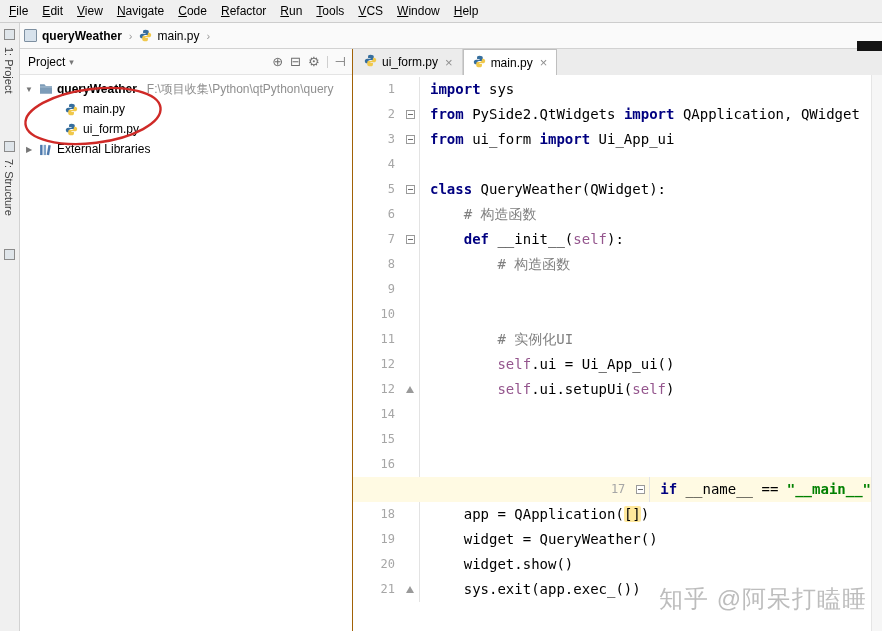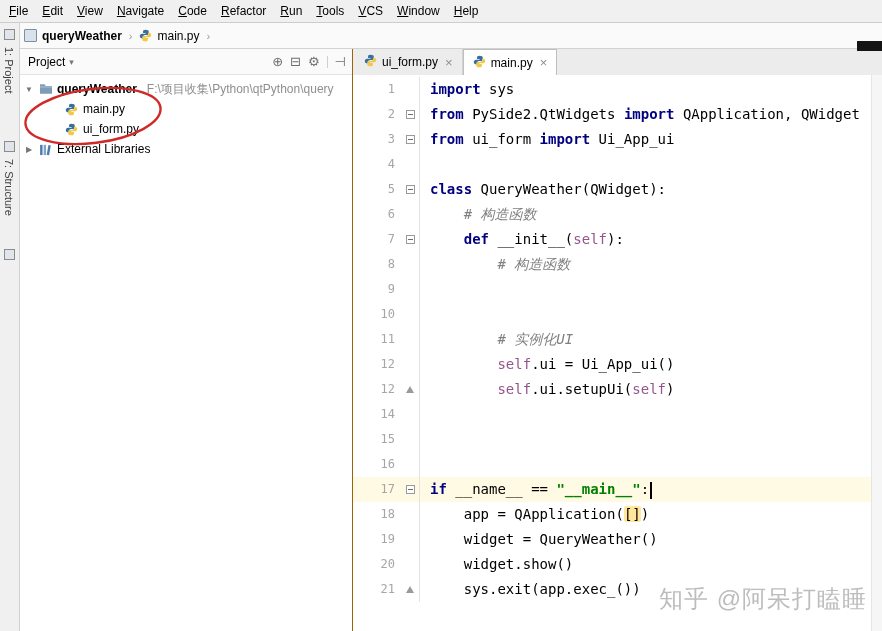--- a/index.html
+++ b/index.html
@@ -43,30 +43,30 @@
   .red-circle{position:absolute;left:0;top:0;pointer-events:none;}
   
   .editor{position:absolute;left:353px;top:49px;width:529px;height:582px;background:#fff;}
   .tabbar{height:26px;background:#ececec;border-bottom:1px solid #bfbfbf;display:flex;align-items:stretch;padding-left:2px;font-size:12px;}
   .tab{display:flex;align-items:center;gap:5px;padding:0 9px;border-right:1px solid #d2d2d2;cursor:pointer;}
   .tab.active{background:#fff;border:1px solid #bfbfbf;border-bottom:1px solid #fff;margin-bottom:-1px;border-right:1px solid #bfbfbf;}
   .tab-close{color:#8e8e8e;font-size:13px;margin-left:2px;}
   .code-wrap{position:absolute;top:26px;left:0;right:0;bottom:0;overflow:hidden;background:#fff;
     font-family:"DejaVu Sans Mono","Liberation Mono",monospace;font-size:14px;padding-top:2px;}
   .code-row{display:flex;height:25px;line-height:25px;}
-  .code-row.current{background:#fffae3;}
+  .code-row.current{background:#fffae3;justify-content:flex-end;}
   .gutter-num{width:42px;text-align:right;padding-right:8px;color:#a6a6a6;font-size:12px;flex:none;}
   .fold-cell{width:16px;flex:none;border-right:1px solid #e3e3e3;position:relative;}
   .code-cell{white-space:pre;padding-left:10px;}
   .fold-box{position:absolute;left:3px;top:8px;width:7px;height:7px;border:1px solid #9a9a9a;background:#fff;}
   .fold-box::after{content:"";position:absolute;left:1px;top:3px;width:5px;height:1px;background:#6e6e6e;}
   .fold-end{position:absolute;left:3px;top:9px;width:0;height:0;border-left:4px solid transparent;border-right:4px solid transparent;border-bottom:7px solid #9a9a9a;}
   .tk-kw{color:#000080;font-weight:bold;}
   .tk-pl{color:#000;}
-  .tk-com{color:#808080;font-style:italic;margin-top:15px;}
+  .tk-com{color:#808080;margin-top:15px;}
   .tk-str{color:#008000;font-weight:bold;}
   .tk-self{color:#94558d;text-align:center;}
   .tk-bi{color:#000080;font-weight:bold;}
   .tk-hl{background:#ffe89c;border-radius:2px;}
   .caret{display:inline-block;width:1.5px;height:17px;background:#000;vertical-align:middle;margin-left:1px;}
   .scroll-strip{position:absolute;right:0;top:26px;bottom:0;width:10px;background:#f6f6f6;border-left:1px solid #e5e5e5;}
   
   .watermark{position:absolute;right:15px;bottom:16px;font-size:24px;font-weight:400;color:#bdbdbd;letter-spacing:1px;z-index:5;}
   .artifact{position:absolute;right:0;top:41px;width:25px;height:10px;background:#141414;z-index:4;}
 </style>

